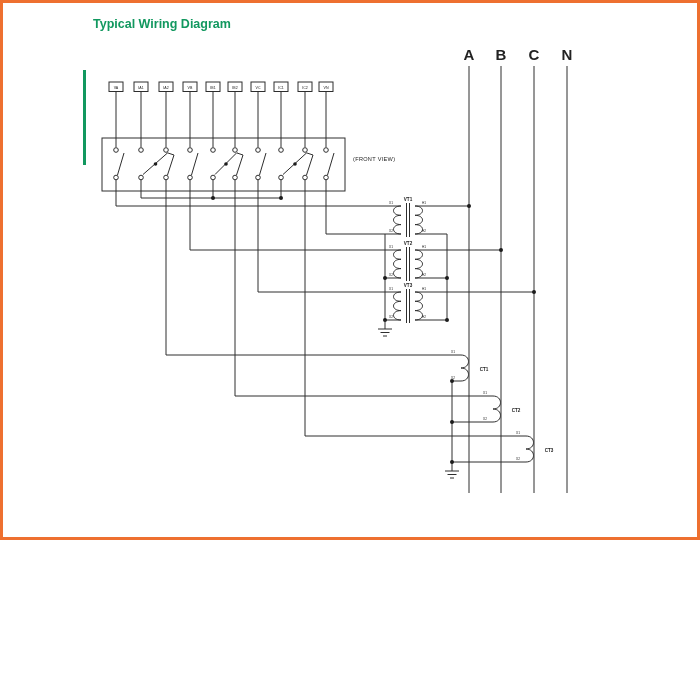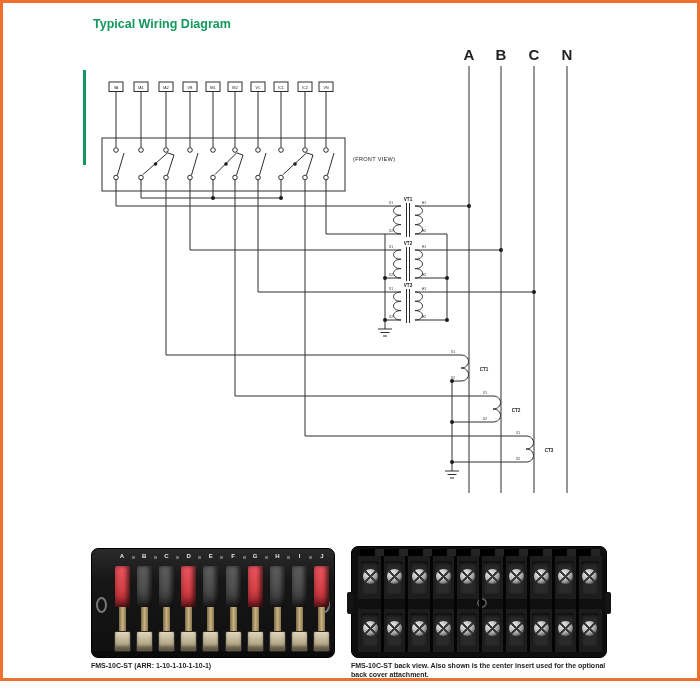--- a/index.html
+++ b/index.html
@@ -1,16 +1,16 @@
 <!DOCTYPE html>
 <html style="--accent: #12985f; --orange: #ee7030; --wire: #2e2e2e; --clip-red: #d84248; --clip-gray: #4f4f4f;"><head>
 <meta charset="utf-8">
 <style>
   html,body{margin:0;padding:0;background:#fff;}
-  #page{position:relative;width:700px;height:681px;background:#fff;
+  #page{position:relative;width:700px;height:540px;background:#fff;
         border:3px solid var(--orange,#ee7030);box-sizing:border-box;overflow:hidden;
         font-family:"Liberation Sans",sans-serif;}
   #title{position:absolute;left:90px;top:14px;font-size:12.5px;font-weight:bold;
          color:var(--accent,#12985f);}
   #greenbar{position:absolute;left:80px;top:67px;width:2.5px;height:95px;
             background:var(--accent,#12985f);}
   svg{position:absolute;left:0;top:0;}
   svg text{fill:#222;font-family:"Liberation Sans",sans-serif;}
   .w{stroke:var(--wire,#2e2e2e);stroke-width:1;fill:none;}
   .term{fill:#fff;stroke:var(--wire,#2e2e2e);stroke-width:1;}

